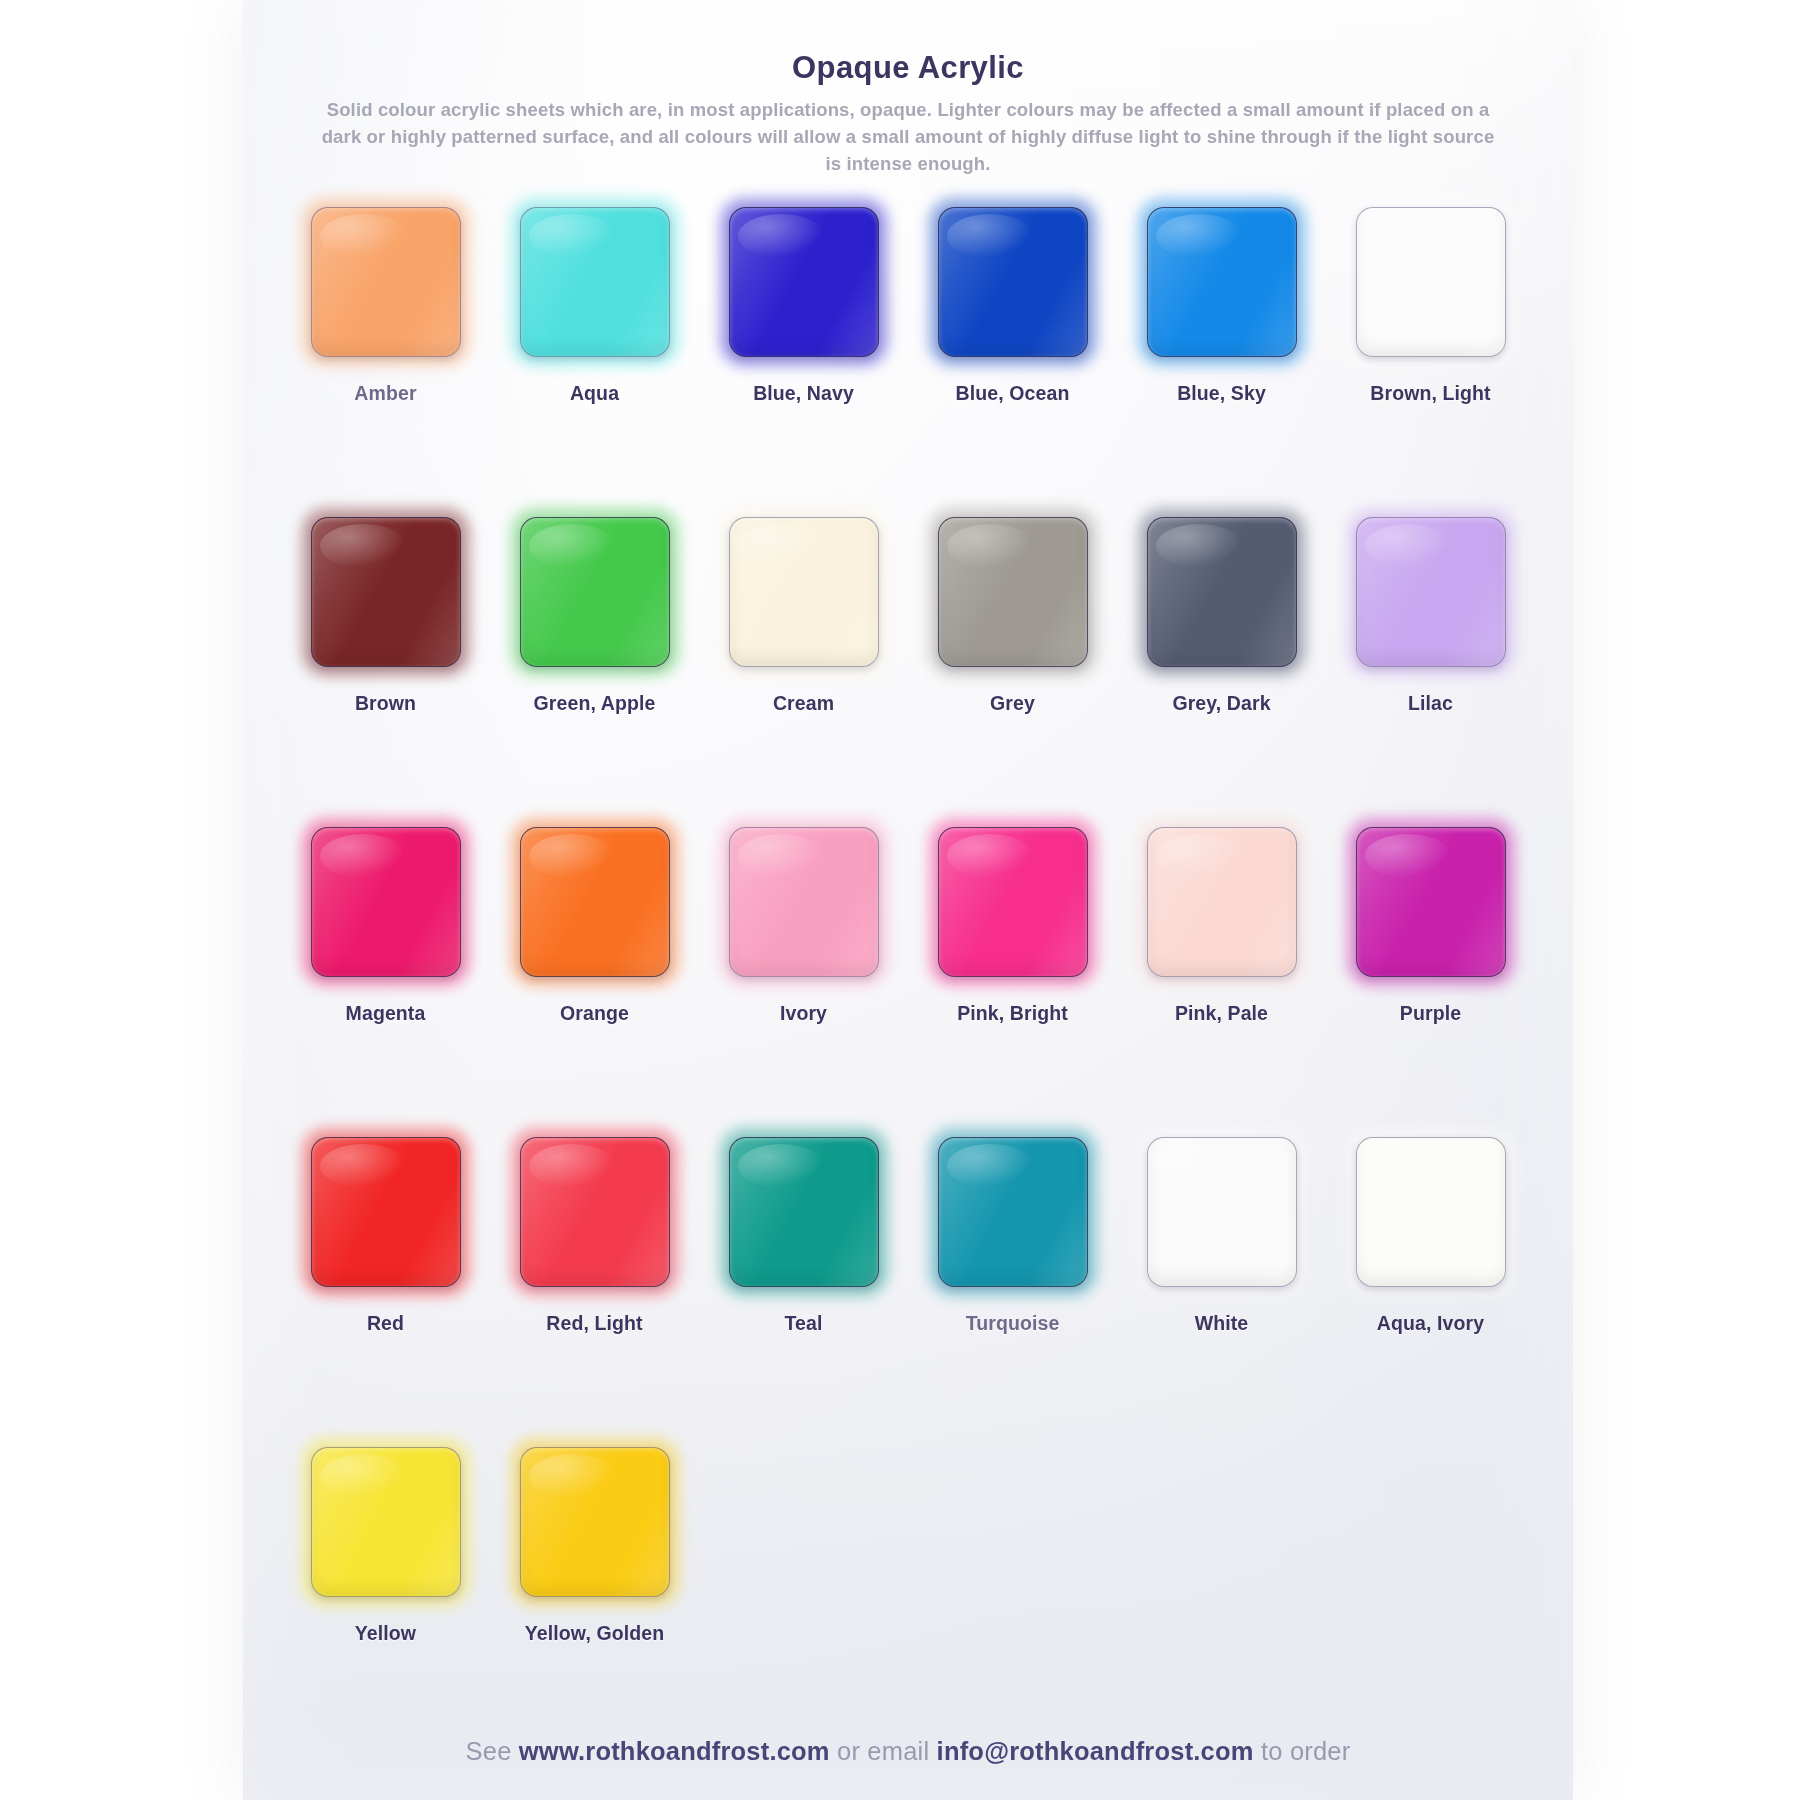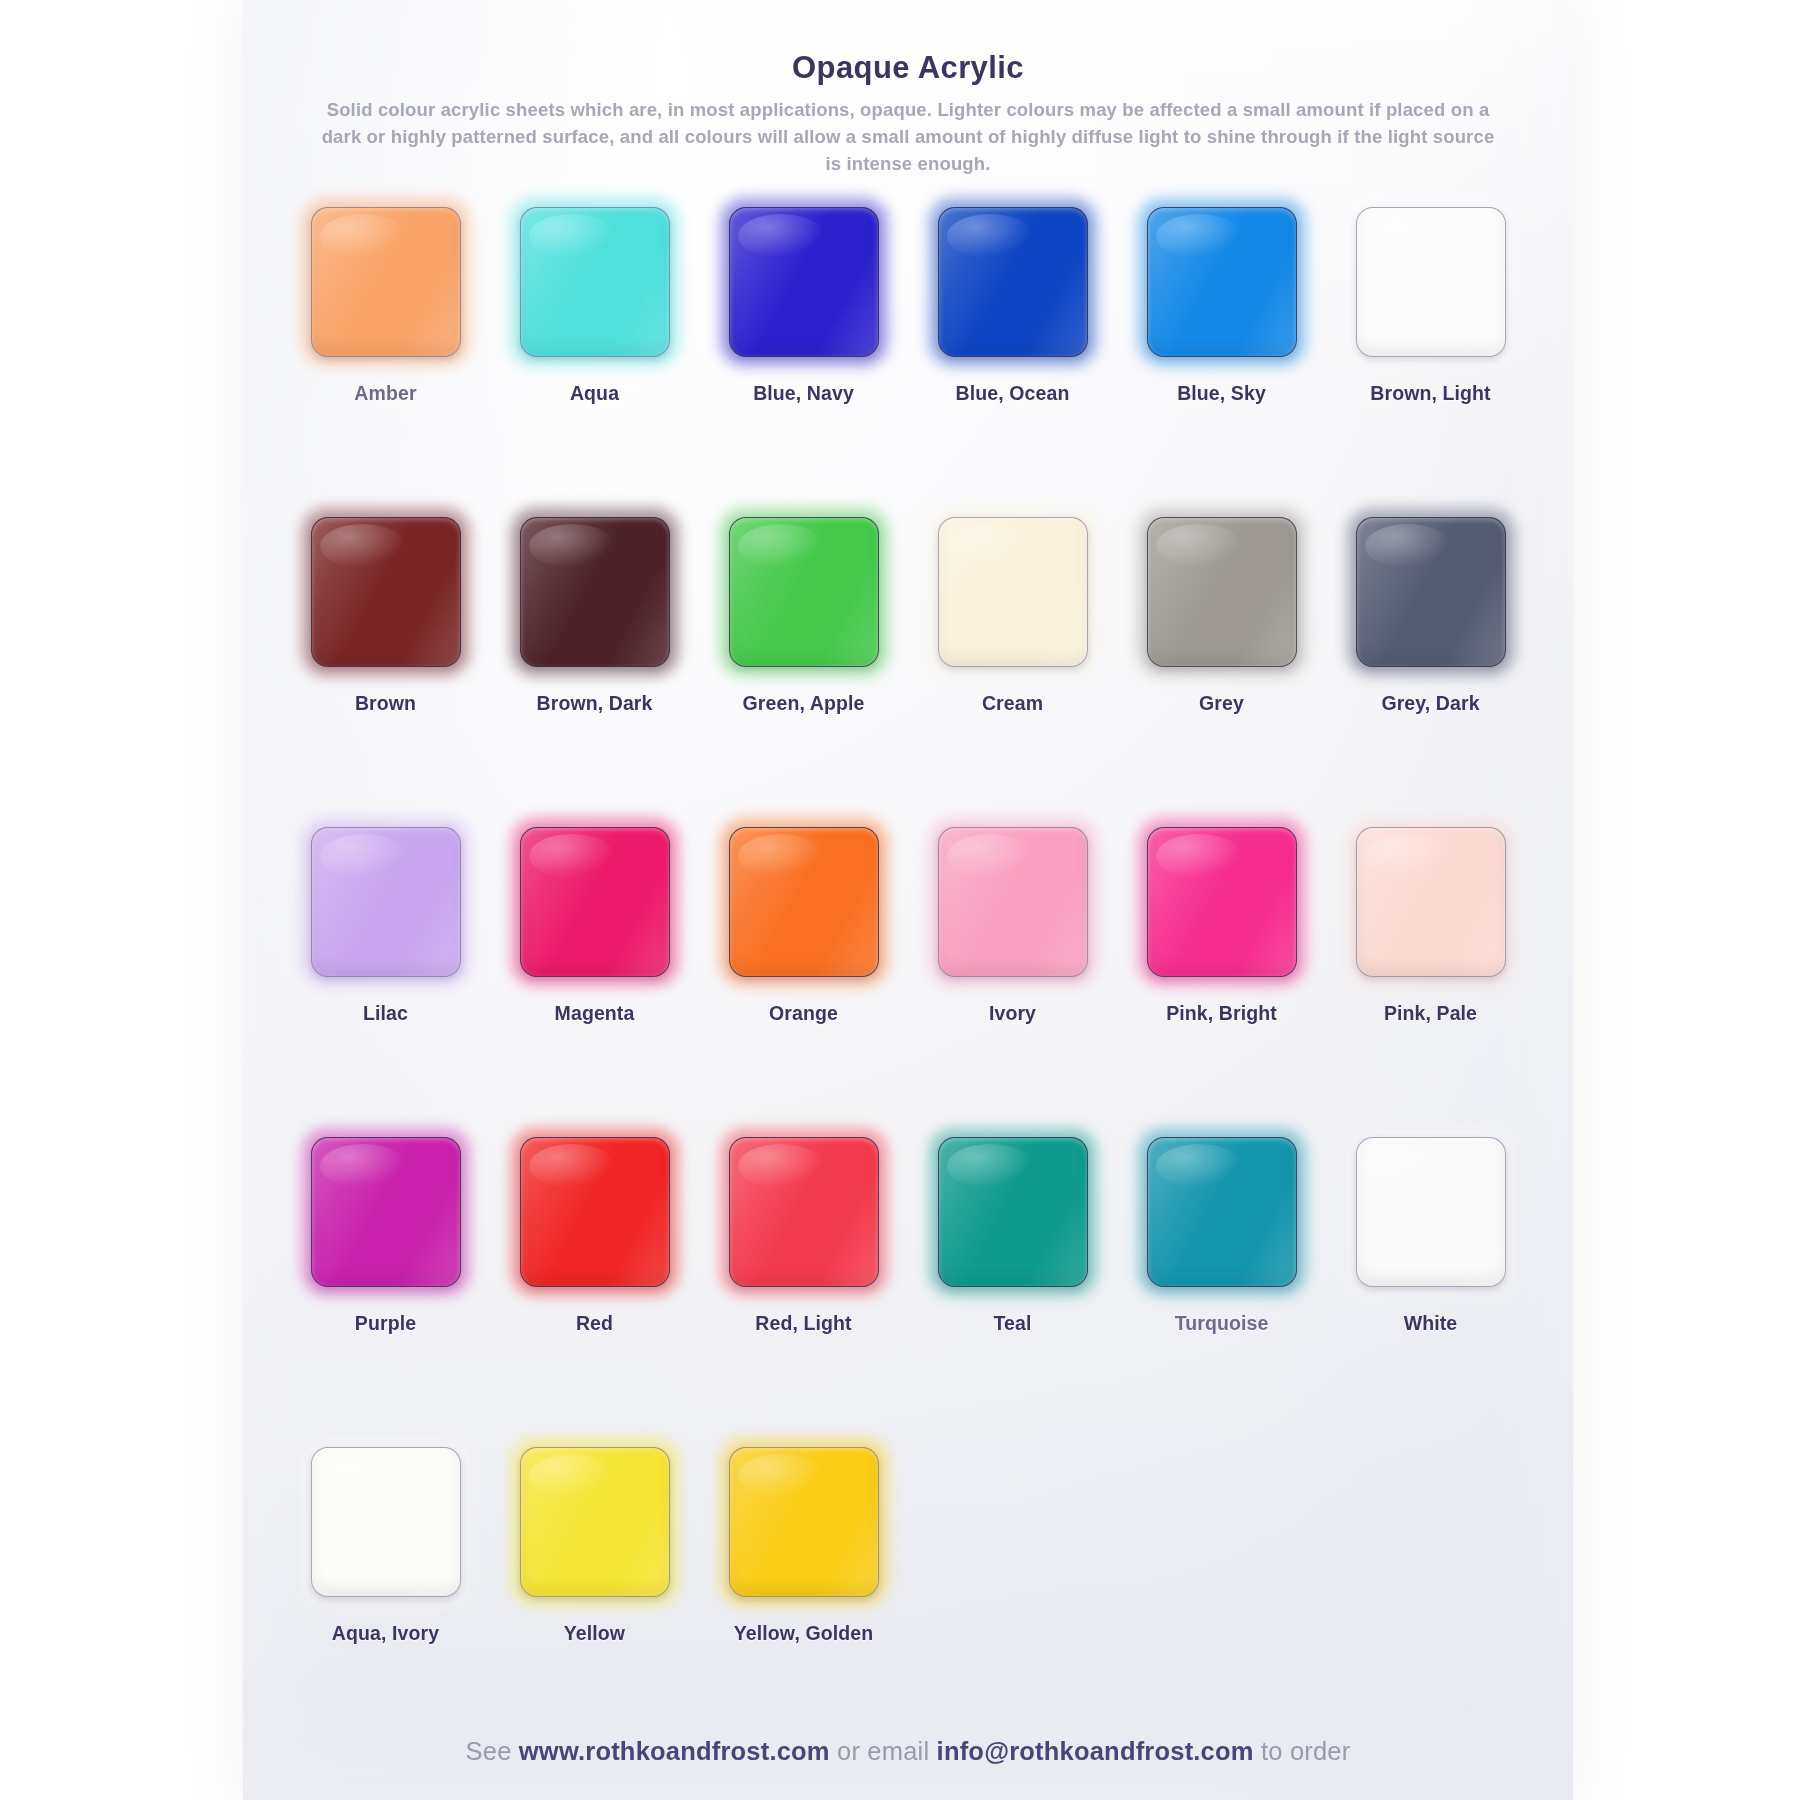--- a/index.html
+++ b/index.html
@@ -250,27 +250,20 @@
           </div>
           <div class="cell">
             <div class="swatch-wrap">
               <div class="swatch-glow" style="background: rgb(122, 38, 39);"></div>
               <div class="swatch" style="background: rgb(122, 38, 39);"></div>
             </div>
             <div class="label">Brown</div>
           </div>
           <div class="cell">
             <div class="swatch-wrap">
-              <div class="swatch-glow" style="background: rgb(78, 34, 41);"></div>
-              <div class="swatch" style="background: rgb(78, 34, 41);"></div>
-            </div>
-            <div class="label">Brown, Dark</div>
-          </div>
-          <div class="cell">
-            <div class="swatch-wrap">
               <div class="swatch-glow" style="background: rgb(68, 201, 75);"></div>
               <div class="swatch" style="background: rgb(68, 201, 75);"></div>
             </div>
             <div class="label">Green, Apple</div>
           </div>
           <div class="cell">
             <div class="swatch-wrap">
               <div class="swatch-glow" style="background: rgb(250, 242, 220);"></div>
               <div class="swatch light-edge" style="background: rgb(250, 242, 220);"></div>
             </div>

